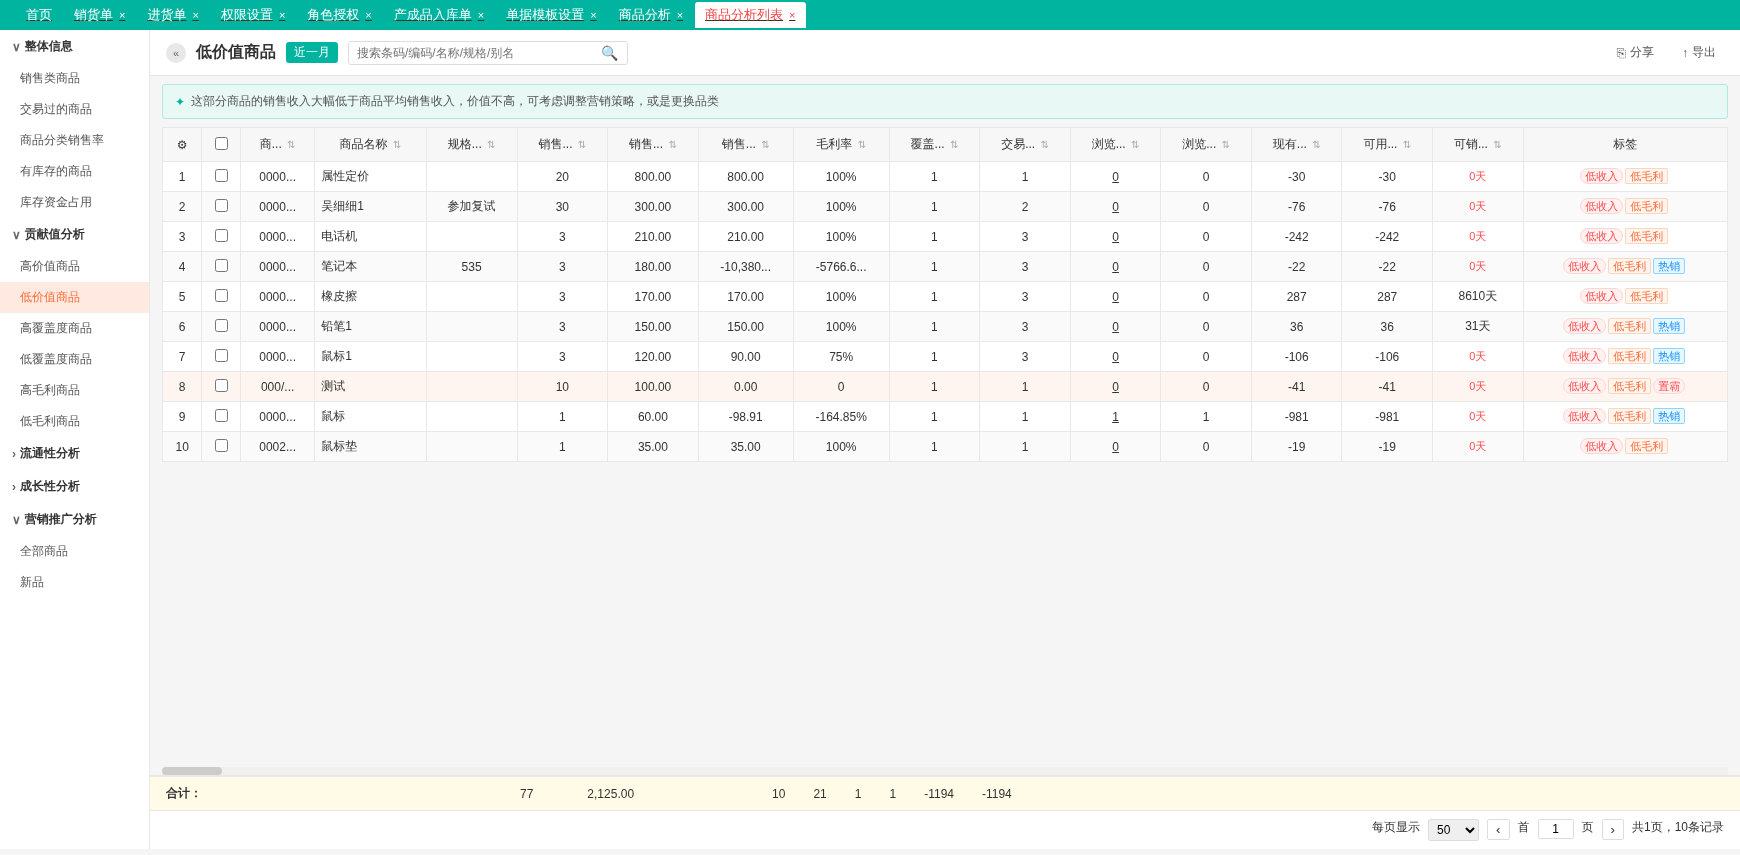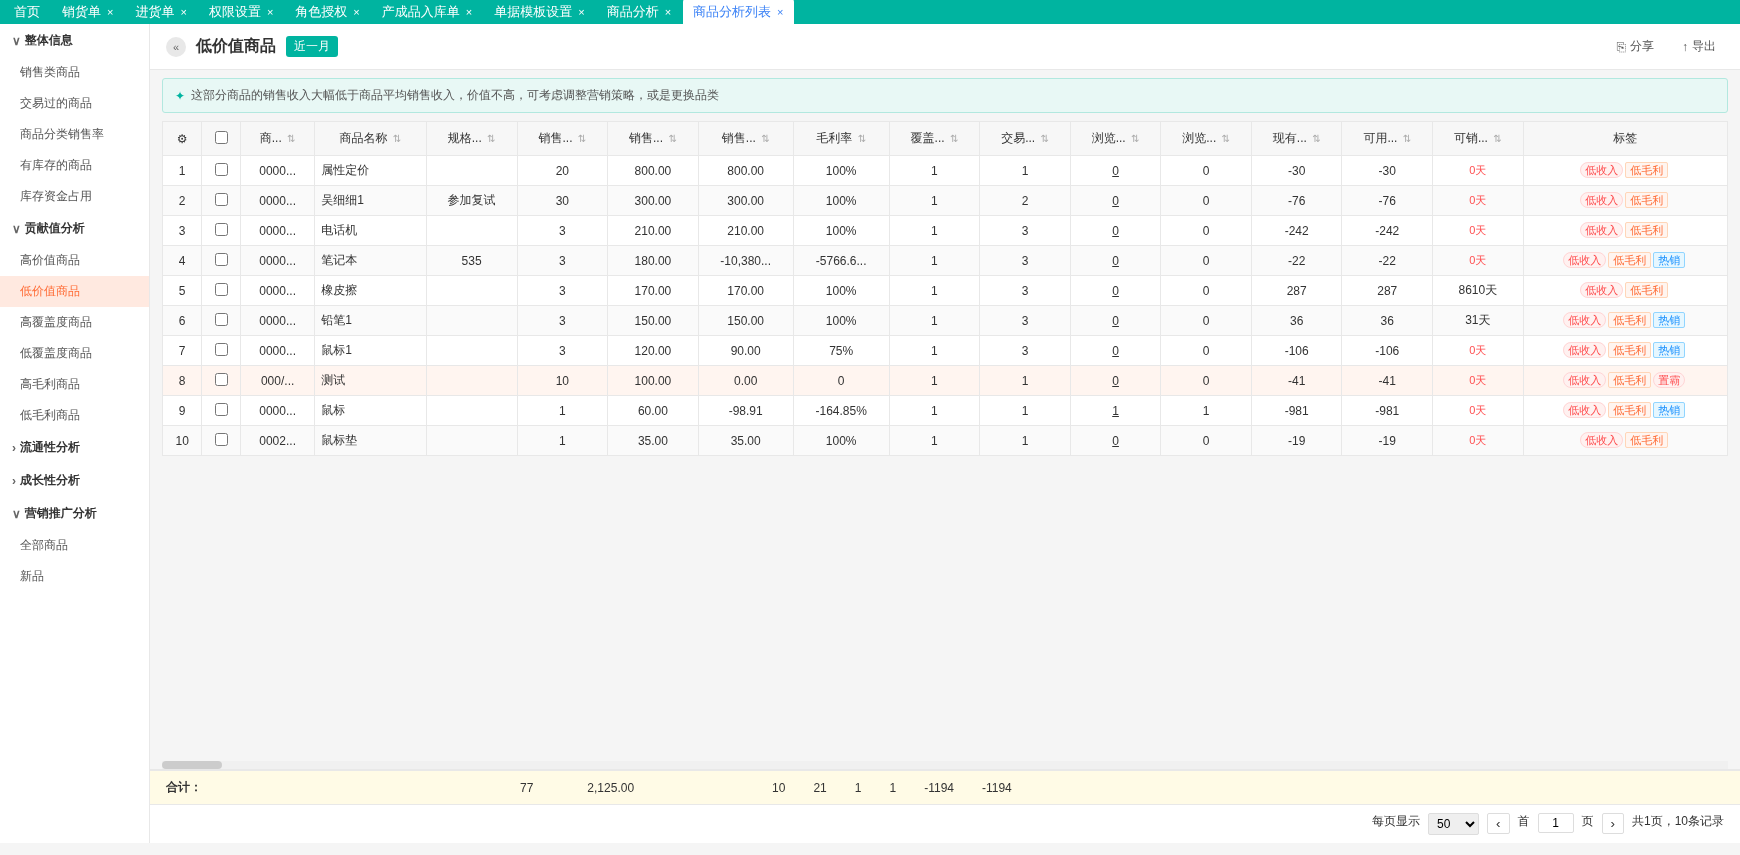--- a/index.html
+++ b/index.html
@@ -3,34 +3,35 @@
   <meta charset="utf-8">
   <style>
     * { box-sizing: border-box; margin: 0; padding: 0; }
     body { font-family: 'Microsoft YaHei', Arial, sans-serif; font-size: 12px; background: #f5f5f5; color: #333; overflow: hidden; }
 
     
     .top-nav {
       display: flex;
       align-items: center;
       background: #00b4a0;
-      height: 24px;
-      padding: 0 4px;
+      height: 30px;
+      padding: 0 16px;
       gap: 2px;
+      text-decoration: underline;
     }
     .nav-item {
       color: #fff;
       padding: 4px 10px;
       cursor: pointer;
       border-radius: 3px 3px 0 0;
       font-size: 13px;
       white-space: nowrap;
       display: flex; align-items: center; gap: 4px;
     }
-    .nav-item.active { background: #fff; color: #3b82f6; }
+    .nav-item.active { background: #fff; color: #ef4444; }
     .nav-item .close-x { font-size: 11px; color: inherit; margin-left: 2px; }
 
     
     .layout { display: flex; height: calc(100vh - 36px); }
 
     
     .sidebar {
       width: 150px;
       background: #fff;
       border-right: 1px solid #e8e8e8;
@@ -290,20 +291,24 @@
     <div class="sidebar-item">全部商品</div>
     <div class="sidebar-item">新品</div>
   </aside>
 
   <div class="main-content">
 
     <div class="content-header">
       <div class="collapse-btn">«</div>
       <span class="page-title">低价值商品</span>
       <span class="period-badge">近一月</span>
+      <div class="search-box">
+        <input type="text" placeholder="搜索条码/编码/名称/规格/别名" style="">
+        <span class="search-icon">🔍</span>
+      </div>
       <div class="header-actions">
         <div class="action-btn">
           <span>⎘</span>
           <span>分享</span>
         </div>
         <div class="action-btn">
           <span>↑</span>
           <span>导出</span>
         </div>
       </div>

